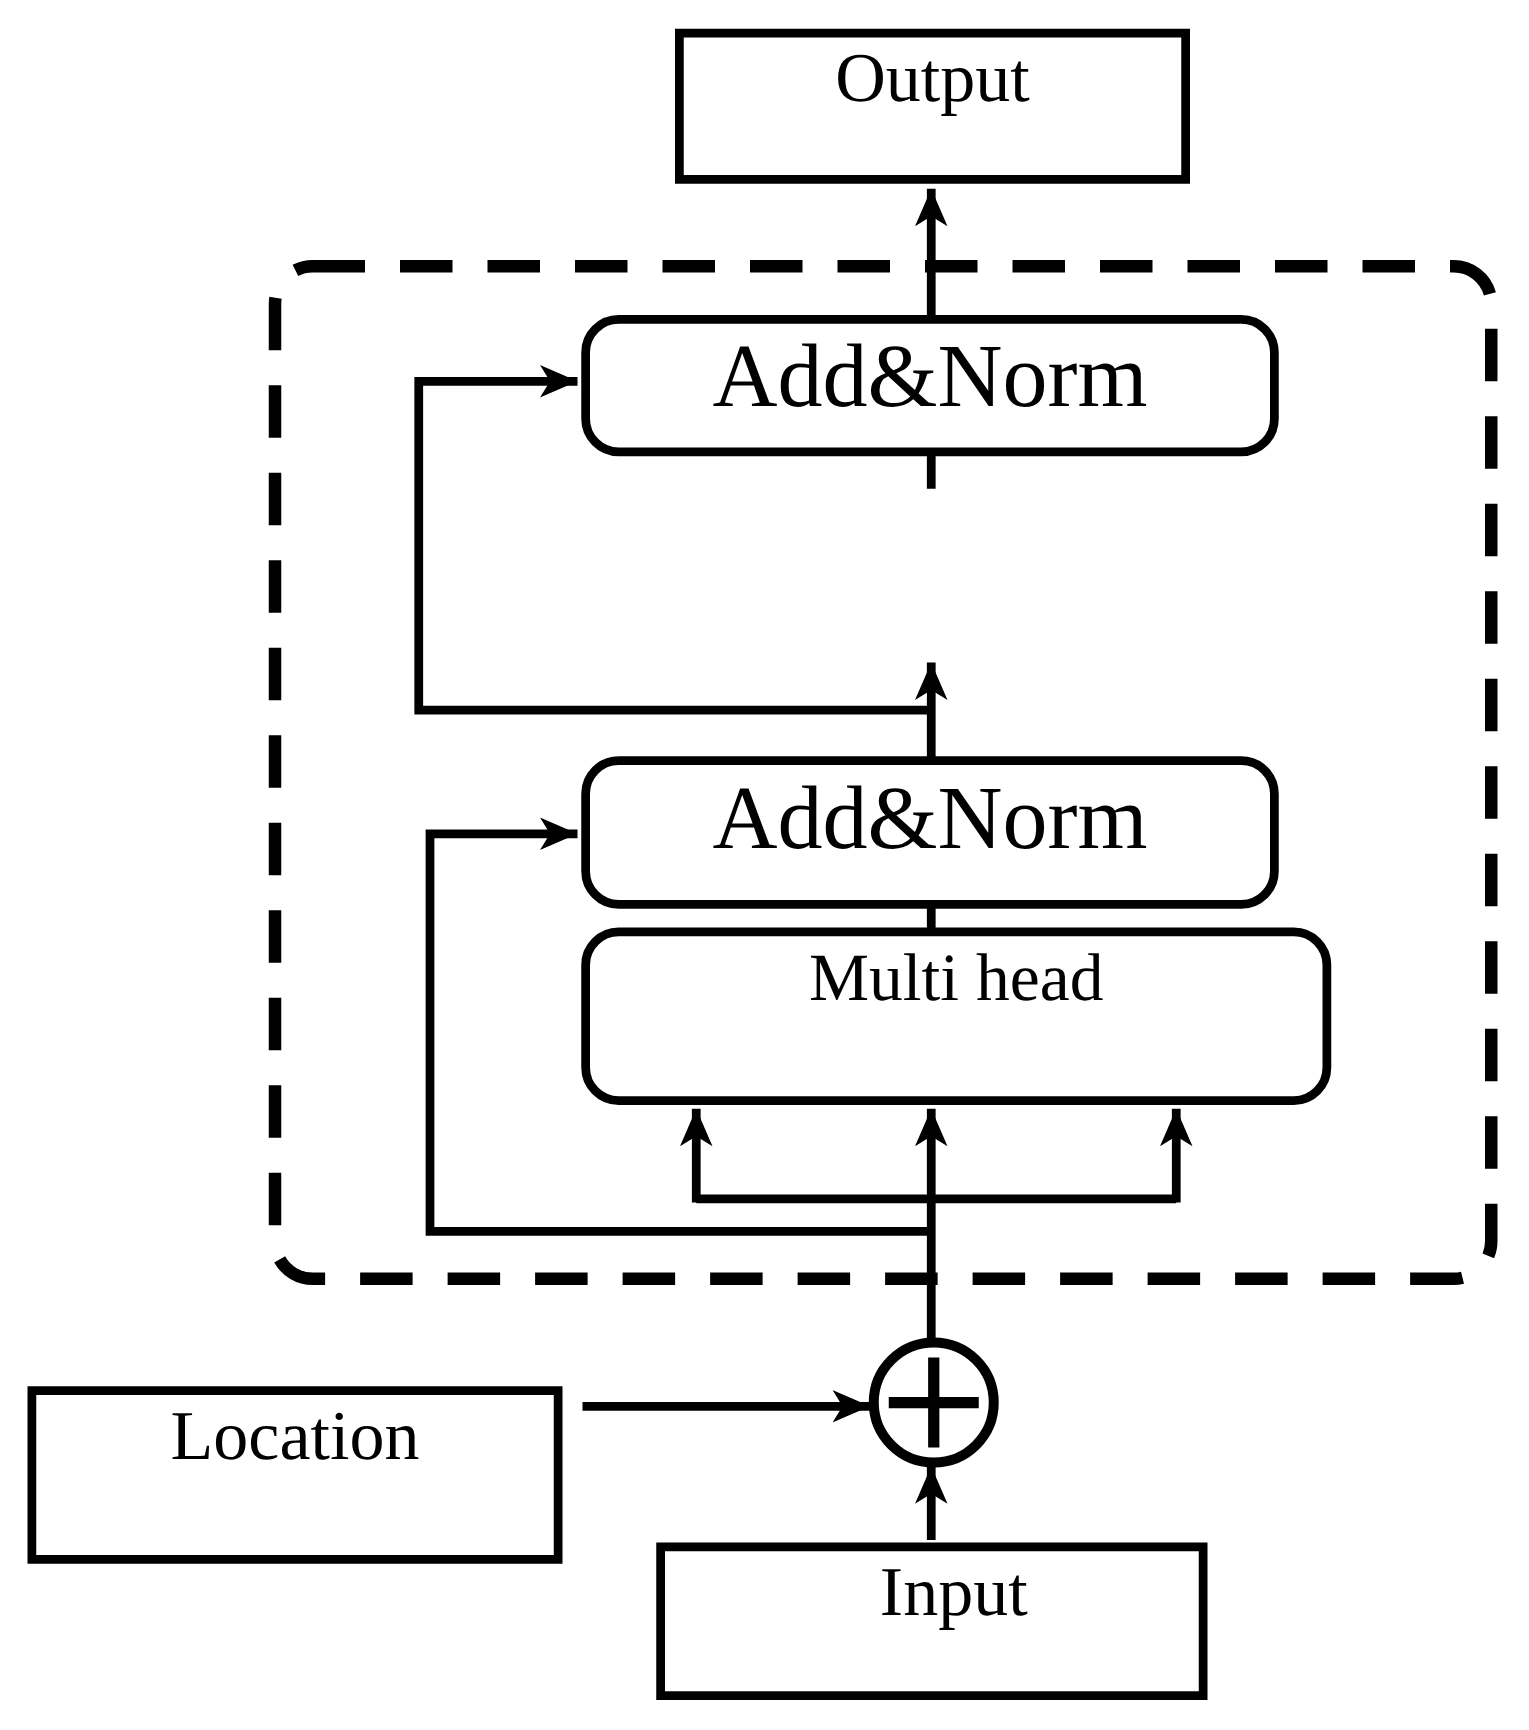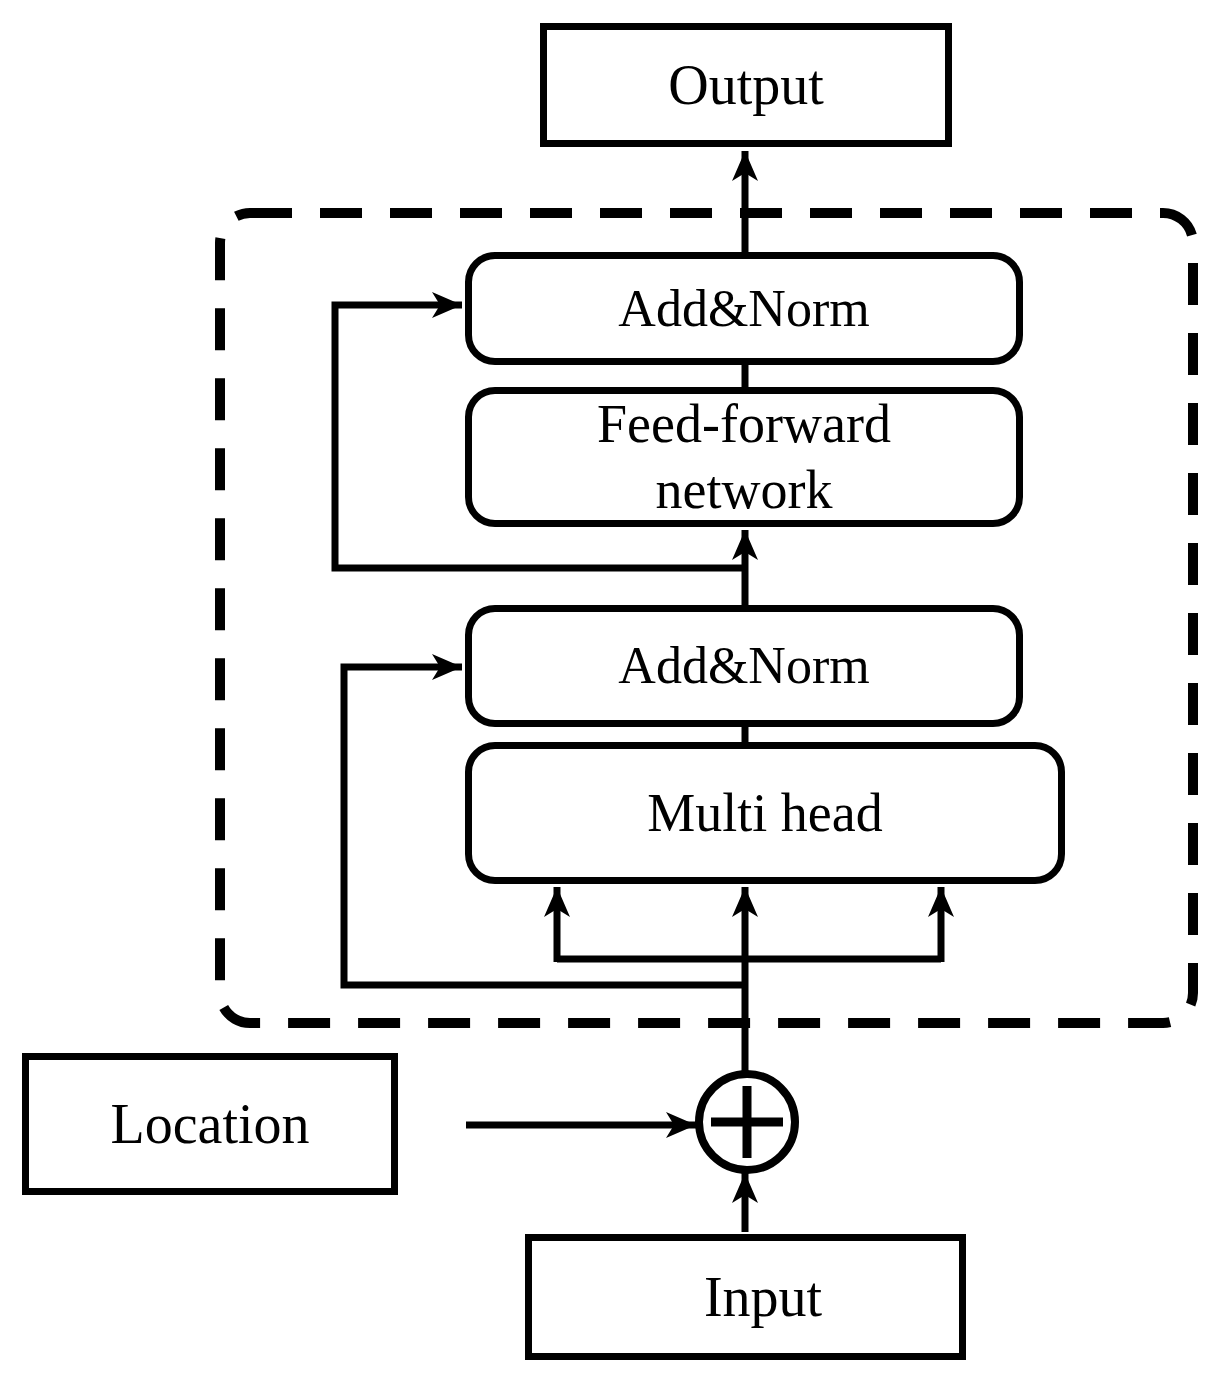--- a/index.html
+++ b/index.html
@@ -19,37 +19,37 @@
     position:absolute;left:0;top:0;width:1223px;height:1384px;
   }
   .node{
     position:absolute;
     box-sizing:border-box;
     background:var(--paper);
     border:7px solid var(--ink);
     display:flex;
     flex-direction:column;
     align-items:center;
-    justify-content:center;
+    justify-content:flex-start;
     text-align:center;
     line-height:1.18;
   }
   .rounded{border-radius:30px;}
   .label-md{font-size:56px;}
-  .label-lg{font-size:52px;}
+  .label-lg{font-size:72px;}
   .label-2line{font-size:54px;line-height:66px;}
   .loc-2line{font-size:56px;line-height:66px;}
 
   
   .output-node    {left:540px; top:23px;   width:412px; height:124px;}
   .addnorm-top    {left:465px; top:252px;  width:558px; height:113px;}
   .ffn-node       {left:465px; top:387px;  width:558px; height:140px;}
   .addnorm-bottom {left:465px; top:605px;  width:558px; height:122px;}
   .attention-node {left:465px; top:742px;  width:600px; height:142px;}
-  .location-node  {left:22px;  top:1053px; width:376px; height:142px;}
+  .location-node  {left:22px;  top:1109px; width:428px; height:142px;}
   .input-node     {left:525px; top:1234px; width:441px; height:126px;padding-left:35px;}
 </style>
 </head>
 <body>
 
 <div class="canvas">
 
   <svg class="wires" viewBox="0 0 1223 1384" xmlns="http://www.w3.org/2000/svg">
     <defs>
       <marker id="arr" markerUnits="userSpaceOnUse" markerWidth="34" markerHeight="28" refX="30" refY="13" orient="auto">
@@ -80,24 +80,20 @@
   </svg>
 
   <div class="node output-node">
     <span class="label-md">Output</span>
   </div>
 
   <div class="node rounded addnorm-top">
     <span class="label-lg">Add&amp;Norm</span>
   </div>
 
-  <div class="node rounded ffn-node">
-    <span class="label-2line">Feed-forward</span>
-    <span class="label-2line">network</span>
-  </div>
 
   <div class="node rounded addnorm-bottom">
     <span class="label-lg">Add&amp;Norm</span>
   </div>
 
   <div class="node rounded attention-node">
     <span class="label-2line">Multi head</span>
   </div>
 
   <div class="node location-node">

